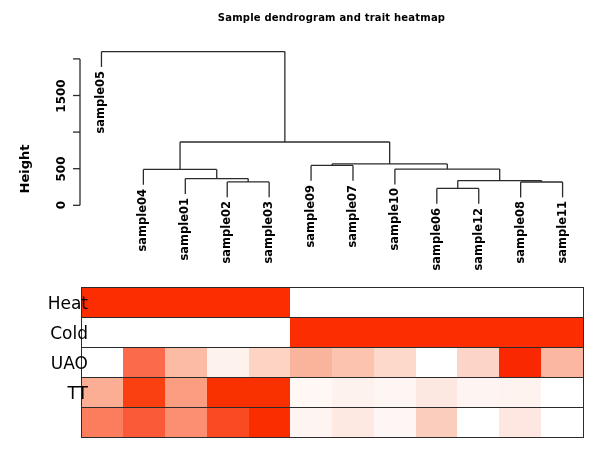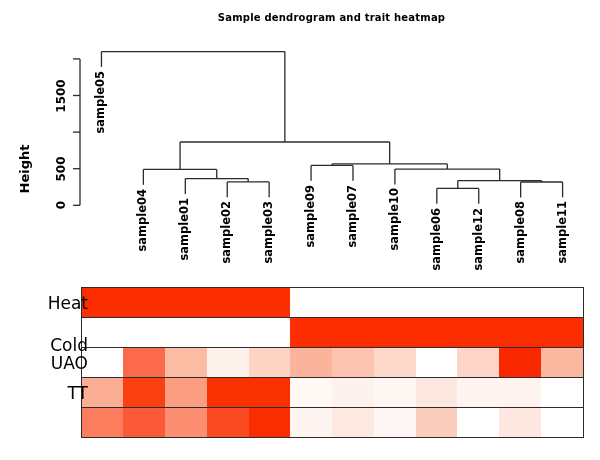--- a/index.html
+++ b/index.html
@@ -164,17 +164,17 @@
     <span class="leaf-label" style="left: 345.98px; top: 184.778px;">sample07</span>
     <span class="leaf-label" style="left: 387.9px; top: 188.438px;">sample10</span>
     <span class="leaf-label" style="left: 429.82px; top: 207.836px;">sample06</span>
     <span class="leaf-label" style="left: 471.74px; top: 207.836px;">sample12</span>
     <span class="leaf-label" style="left: 513.66px; top: 201.394px;">sample08</span>
     <span class="leaf-label" style="left: 555.58px; top: 201.394px;">sample11</span>
     <span class="tick-label" style="left: 55px; top: 205.3px;">0</span>
     <span class="tick-label" style="left: 55px; top: 168.7px;">500</span>
     <span class="tick-label" style="left: 55px; top: 95.5px;">1500</span>
     <span class="row-label" style="top: 302.5px;">Heat</span>
-    <span class="row-label" style="top: 332.5px; margin-top: 12px;">Cold</span>
+    <span class="row-label" style="top: 332.5px;">Cold</span>
     <span class="row-label" style="top: 362.5px;">UAO</span>
     <span class="row-label" style="top: 392.5px;">TT</span>
     <span class="row-label" style="top: 422.5px; margin-top: 46px;">AUC</span>
   </div>
 
 </body></html>

